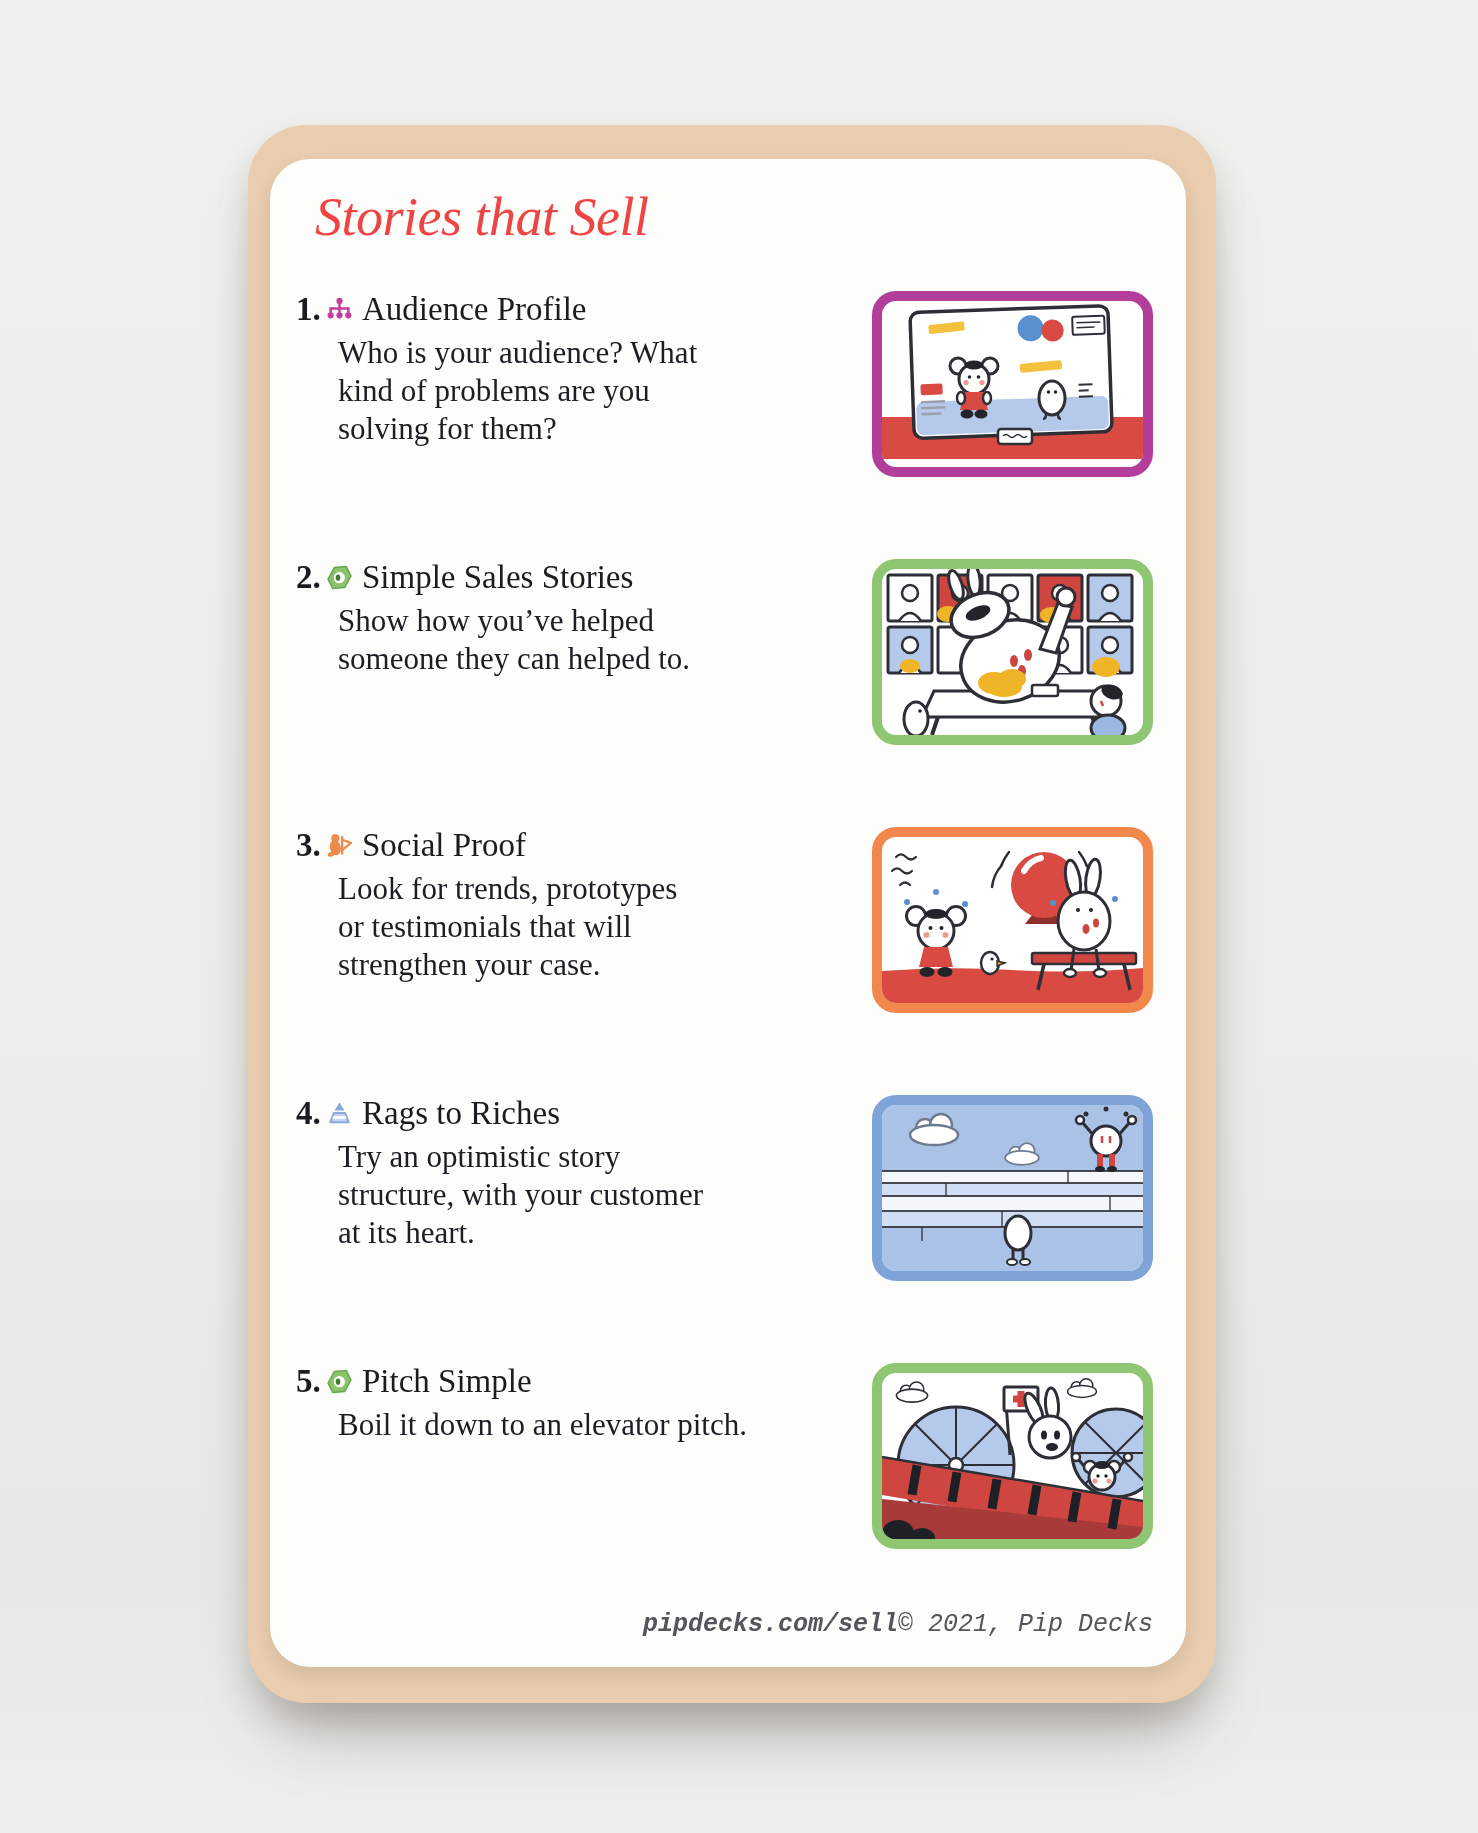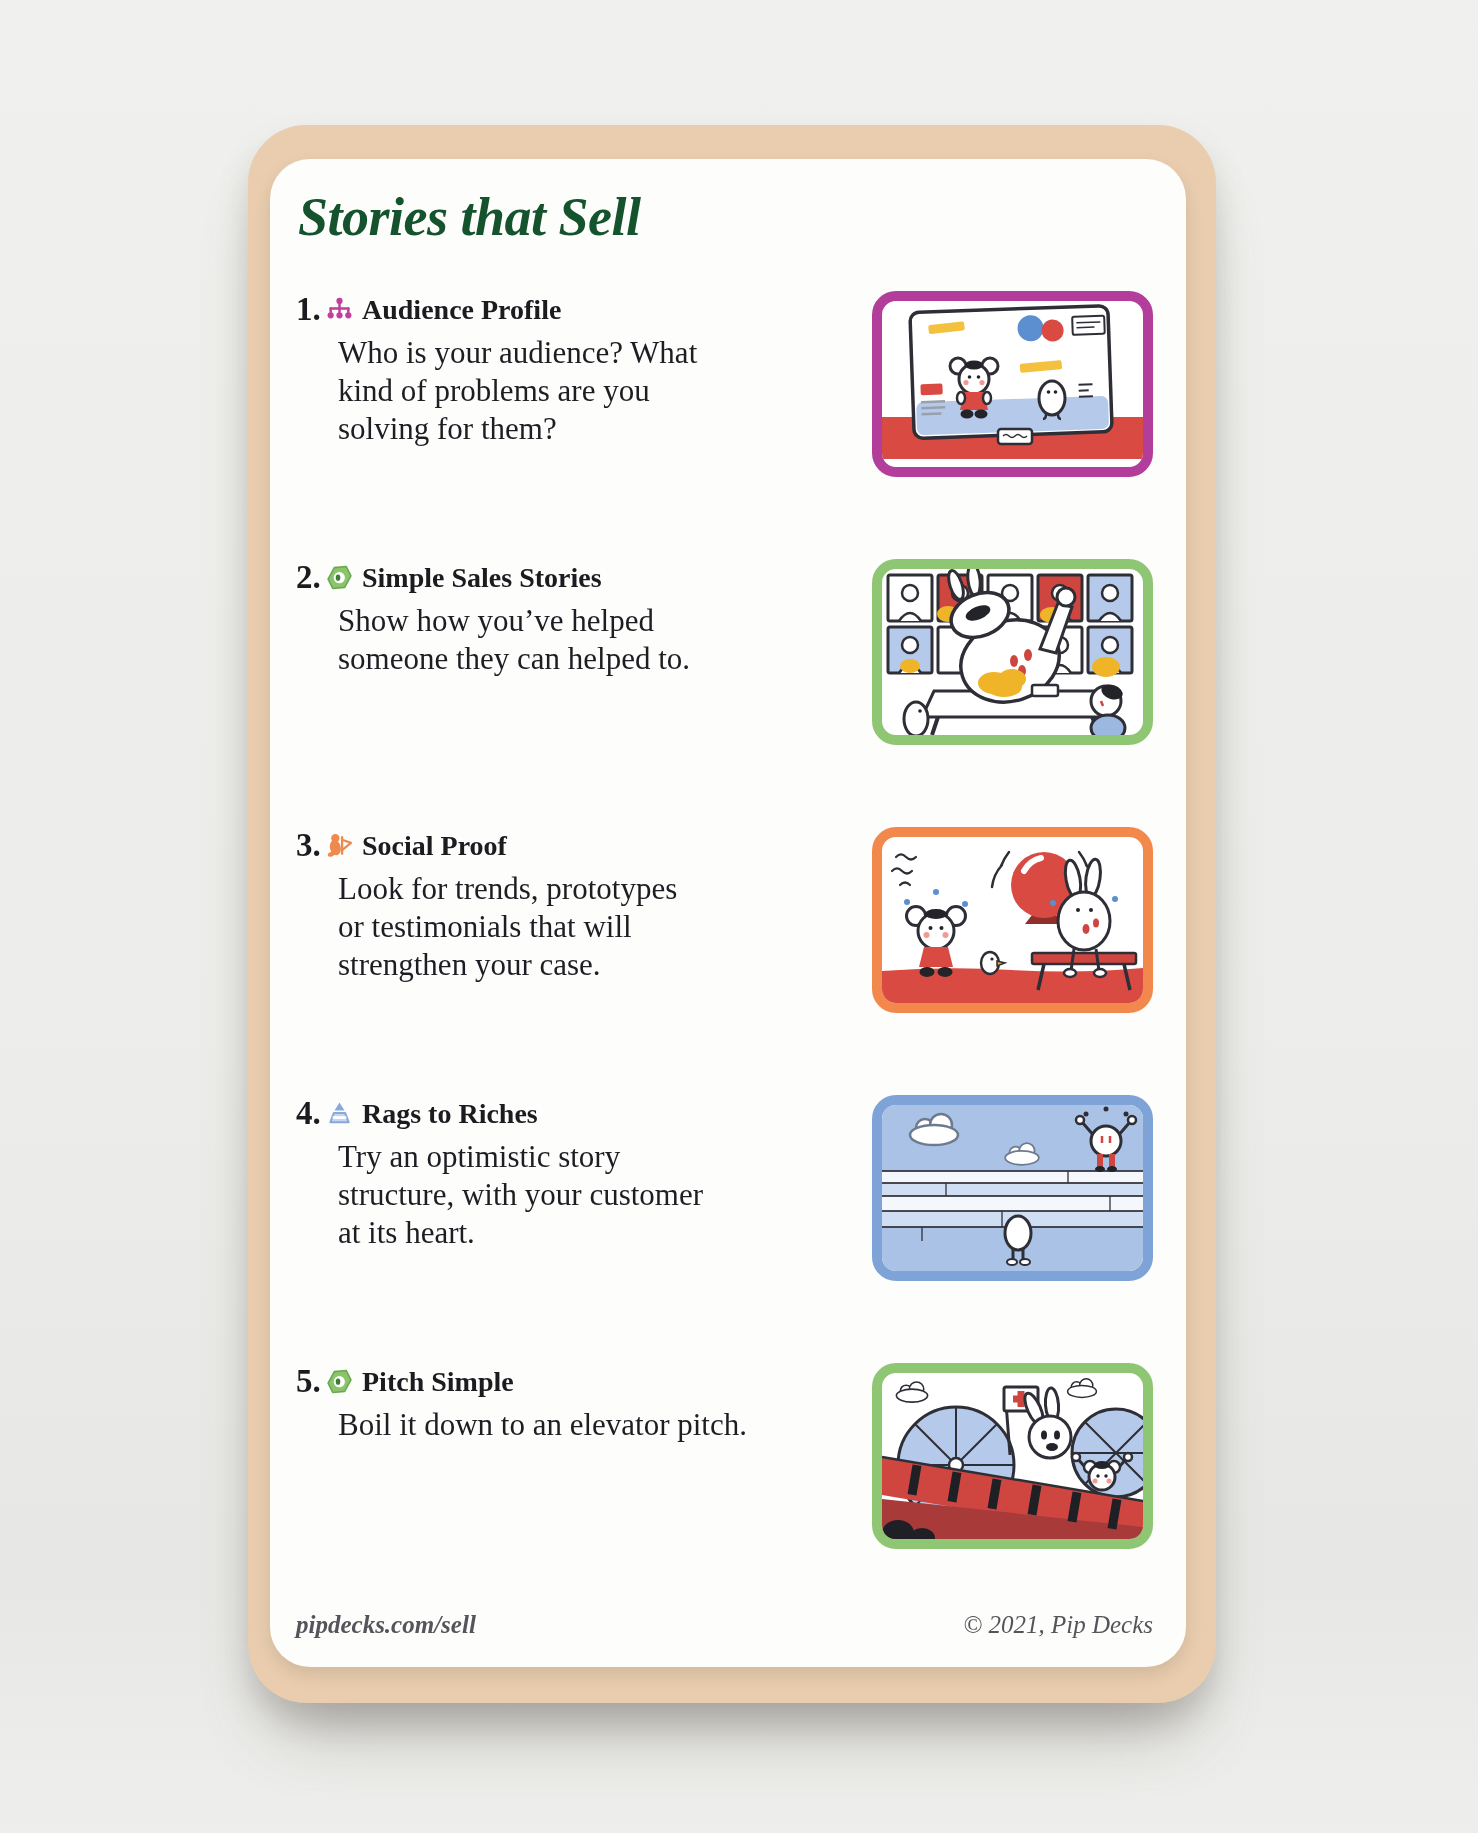--- a/index.html
+++ b/index.html
@@ -15,48 +15,48 @@
     box-shadow:0 18px 30px rgba(110,105,95,.25), 0 50px 70px -30px rgba(100,95,85,.45);
   }
   .card-inner{
     position:absolute;left:22px;top:34px;right:30px;bottom:36px;
     background:#fdfdfc;border-radius:40px;
     box-shadow:0 8px 18px rgba(0,0,0,.10);
     padding:26px 33px 0 26px;
     box-sizing:border-box;
   }
   .card-title{
-    margin:2px 0 0 2px;
-    font-size:54px;line-height:1.12;font-weight:bold;font-style:italic;
-    letter-spacing:-.5px;color:#14532d;white-space:nowrap;
+    margin:2px 0 0 19px;
+    font-size:54px;line-height:1.12;font-weight:normal;font-style:italic;
+    letter-spacing:-.5px;color:#ef4444;white-space:nowrap;
   }
   .items{margin-top:44px;}
   .item{display:flex;align-items:flex-start;margin-bottom:82px;}
   .item-text{width:545px;flex:none;}
   .item-head{display:flex;align-items:center;}
   .num{flex:none;width:30px;font-size:33px;font-weight:bold;color:#1b1b20;}
   .head-icon{flex:none;width:27px;height:27px;margin-right:9px;display:flex;align-items:center;justify-content:center;}
   .head-icon svg{display:block;width:27px;height:27px;}
-  .item-title{font-size:28px;font-weight:bold;color:#1b1b20;white-space:nowrap;}
+  .item-title{font-size:33px;font-weight:normal;color:#1b1b20;white-space:nowrap;}
   .item-desc{margin-left:42px;margin-top:6px;font-size:31px;line-height:38px;color:#1d1d23;}
   .item-desc div{white-space:nowrap;}
   .thumb{
     margin-left:auto;flex:none;width:281px;height:186px;box-sizing:border-box;
     border:10px solid #888;border-radius:24px;background:#fff;overflow:hidden;
   }
   .thumb svg{display:block;width:261px;height:166px;}
   .t1{border-color:#b23d9b;}
   .t2{border-color:#8fc673;}
   .t3{border-color:#f2884b;}
   .t4{border-color:#7ea3d7;}
   .t5{border-color:#8fc673;}
   .card-footer{
     position:absolute;left:26px;right:33px;bottom:28px;
-    display:flex;justify-content:space-between;align-items:baseline;
-    font-size:25px;font-style:italic;color:#55545a;
+    display:flex;justify-content:flex-end;align-items:baseline;
+    font-size:25px;font-style:italic;color:#55545a;font-family:Liberation Mono, monospace;
   }
   .card-footer .ft-left{font-weight:bold;}
 </style>
 </head>
 <body>
 
 <div class="card-outer">
   <div class="card-inner">
 
     <h1 class="card-title">Stories that Sell</h1>

